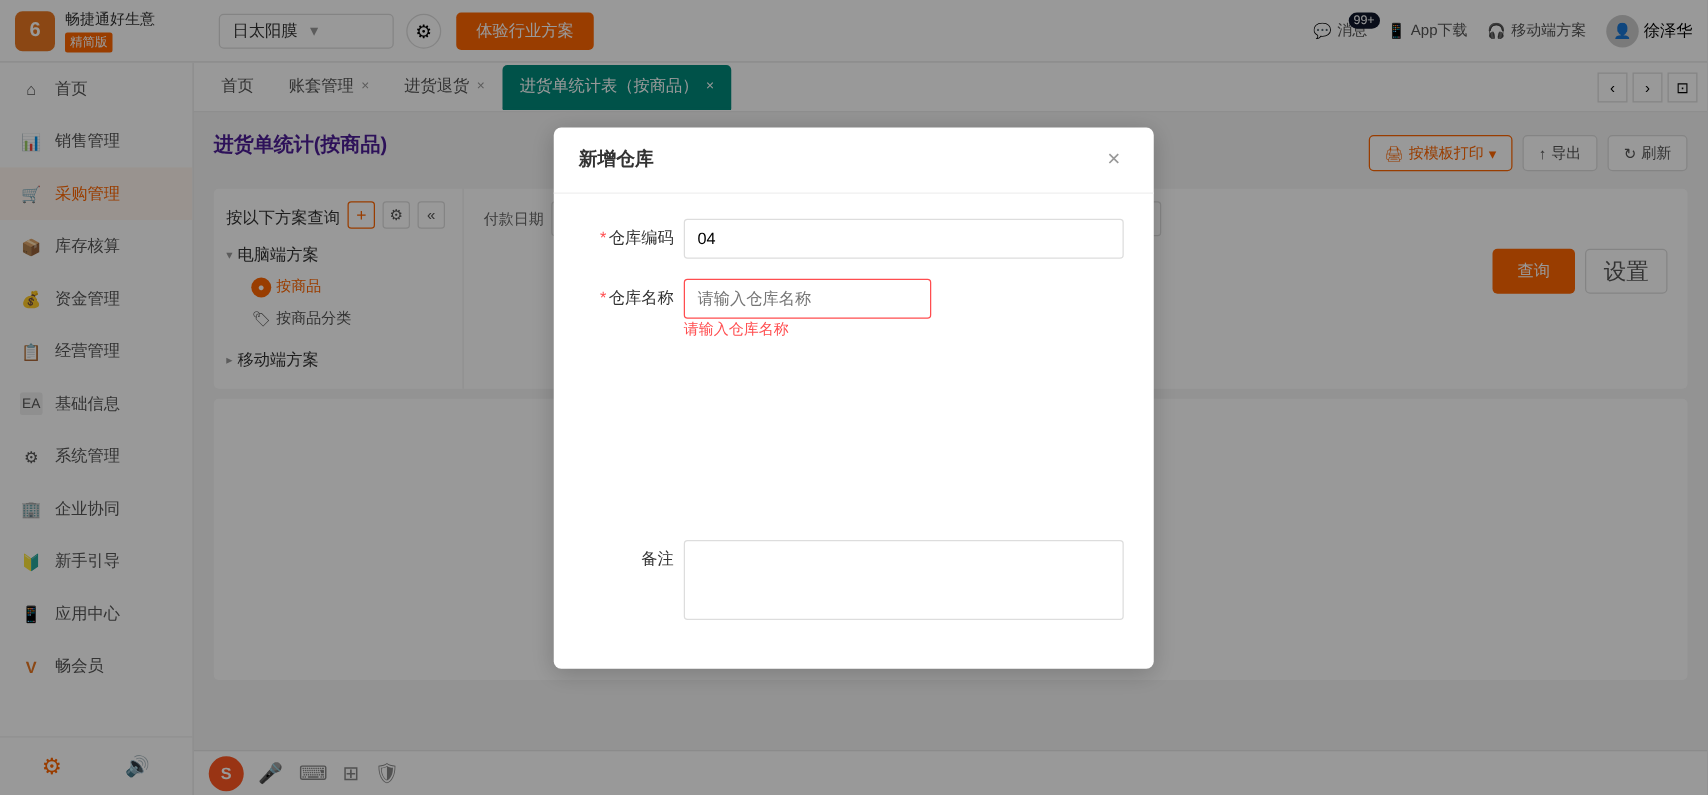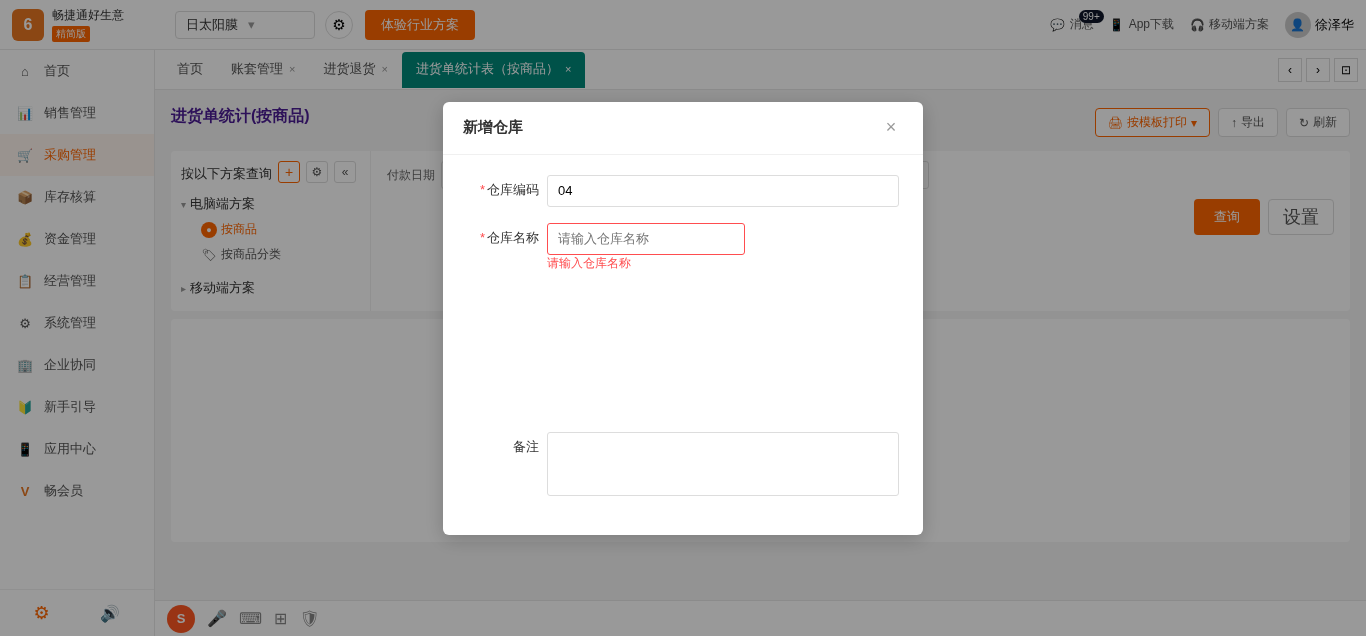--- a/index.html
+++ b/index.html
@@ -256,20 +256,24 @@
         <span>库存核算</span>
       </div>
       <div class="sidebar-item">
         <div class="sidebar-icon">💰</div>
         <span>资金管理</span>
       </div>
       <div class="sidebar-item">
         <div class="sidebar-icon">📋</div>
         <span>经营管理</span>
       </div>
+      <div class="sidebar-item" style="position:relative;">
+        <div class="sidebar-icon" style="font-size:11px;background:#eee;border-radius:2px;width:18px;height:18px;display:flex;align-items:center;justify-content:center;">EA</div>
+        <span>基础信息</span>
+      </div>
       <div class="sidebar-item">
         <div class="sidebar-icon">⚙</div>
         <span>系统管理</span>
       </div>
       <div class="sidebar-item">
         <div class="sidebar-icon">🏢</div>
         <span>企业协同</span>
       </div>
       <div class="sidebar-item">
         <div class="sidebar-icon">🔰</div>

